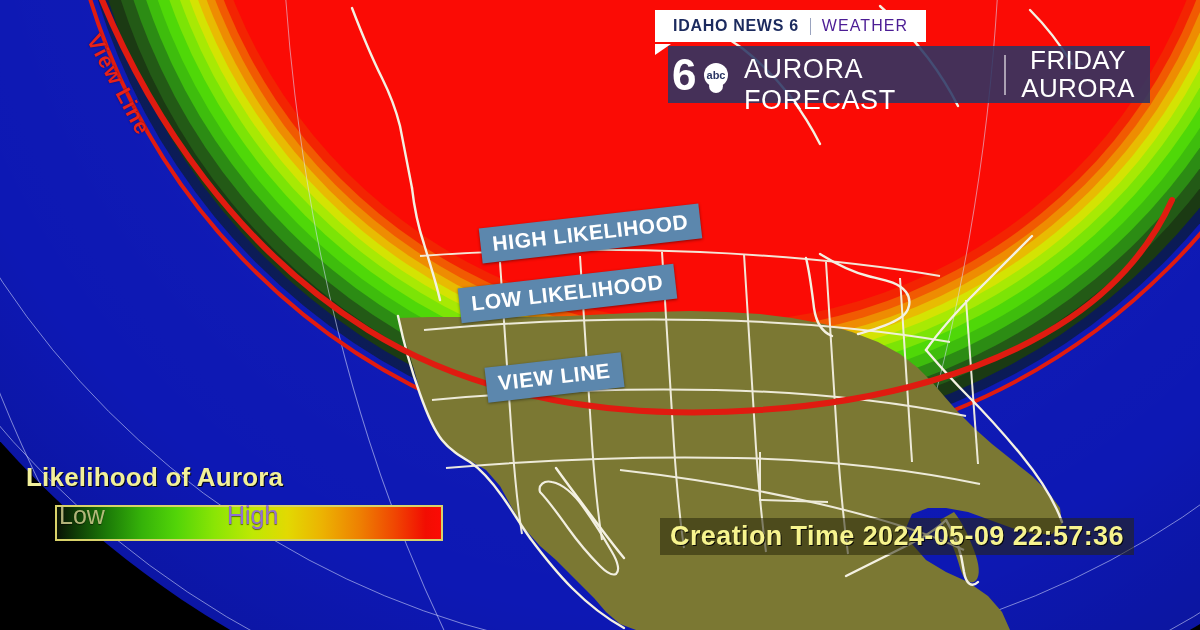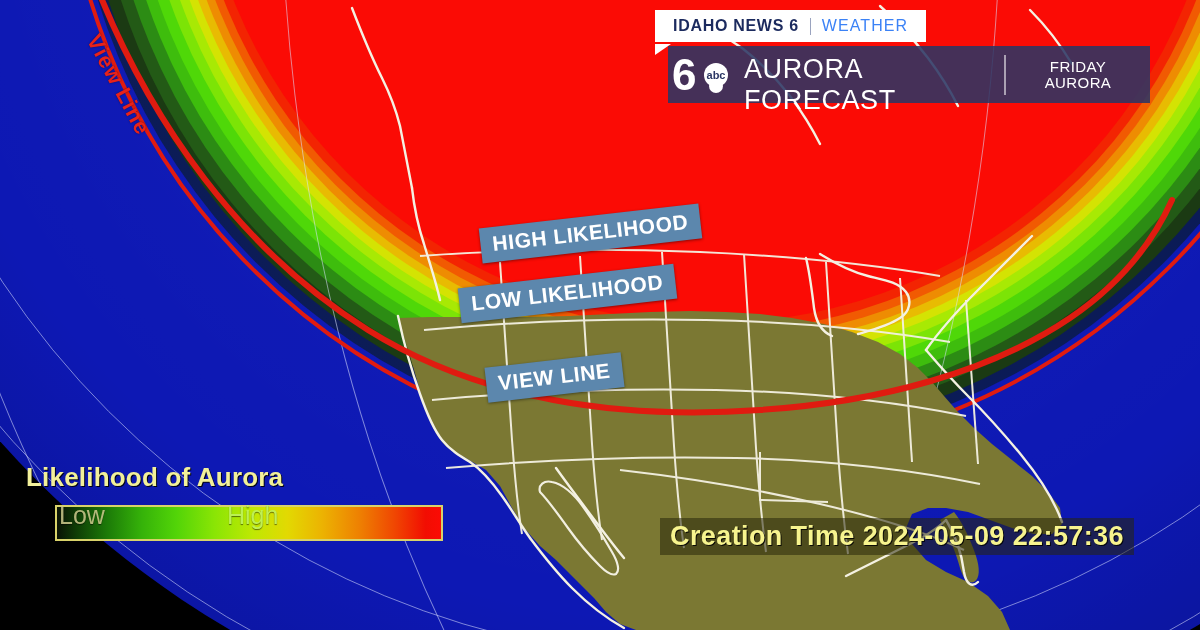--- a/index.html
+++ b/index.html
@@ -115,21 +115,21 @@
   .legend-end{
     position:absolute;
     top:-4px;
     color:#cfcb8e;
     font-size:25px;
     font-weight:400;
     opacity:.85;
     text-shadow:0 1px 1px rgba(0,0,0,.6);
   }
   #legend-low{left:4px;}
-  #legend-high{left:172px;color:#bef264;}
+  #legend-high{left:172px;color:#8b5cf6;}
 
   
   #creation-time{
     position:absolute;
     left:660px;top:518px;
     color:#f7f48e;
     font-size:27px;
     font-weight:700;
     letter-spacing:.4px;
     background:rgba(40,38,10,0.55);
@@ -144,21 +144,21 @@
     background:#ffffff;
     padding:7px 18px 7px 18px;
     display:flex;align-items:center;gap:11px;
     z-index:40;
   }
   #kicker .k-station{
     color:#1b2a5e;font-size:16px;font-weight:700;letter-spacing:.7px;
   }
   #kicker .k-div{width:1px;height:17px;background:#9aa3bf;}
   #kicker .k-section{
-    color:#3b82f6;font-size:16px;font-weight:400;letter-spacing:1.1px;
+    color:#4c1d95;font-size:16px;font-weight:400;letter-spacing:1.1px;
   }
   #kicker-tail{
     position:absolute;left:655px;top:44px;
     width:0;height:0;
     border-left:16px solid #ffffff;
     border-bottom:11px solid transparent;
     z-index:39;
   }
 
   #banner{
@@ -179,21 +179,21 @@
     font-weight:400;
     letter-spacing:.6px;
     flex:1 1 auto;
     padding-left:4px;
     margin-top:21px;
   }
   #banner-div{width:2px;height:40px;background:rgba(255,255,255,.55);flex:0 0 auto;}
   #banner-day{
     width:132px;flex:0 0 auto;
     color:#ffffff;
-    font-size:15px;
+    font-size:26px;
     font-weight:400;
     line-height:1.05;
     text-align:center;
     letter-spacing:.4px;
     padding:0 6px;
   }
 </style>
 </head>
 <body>
 

